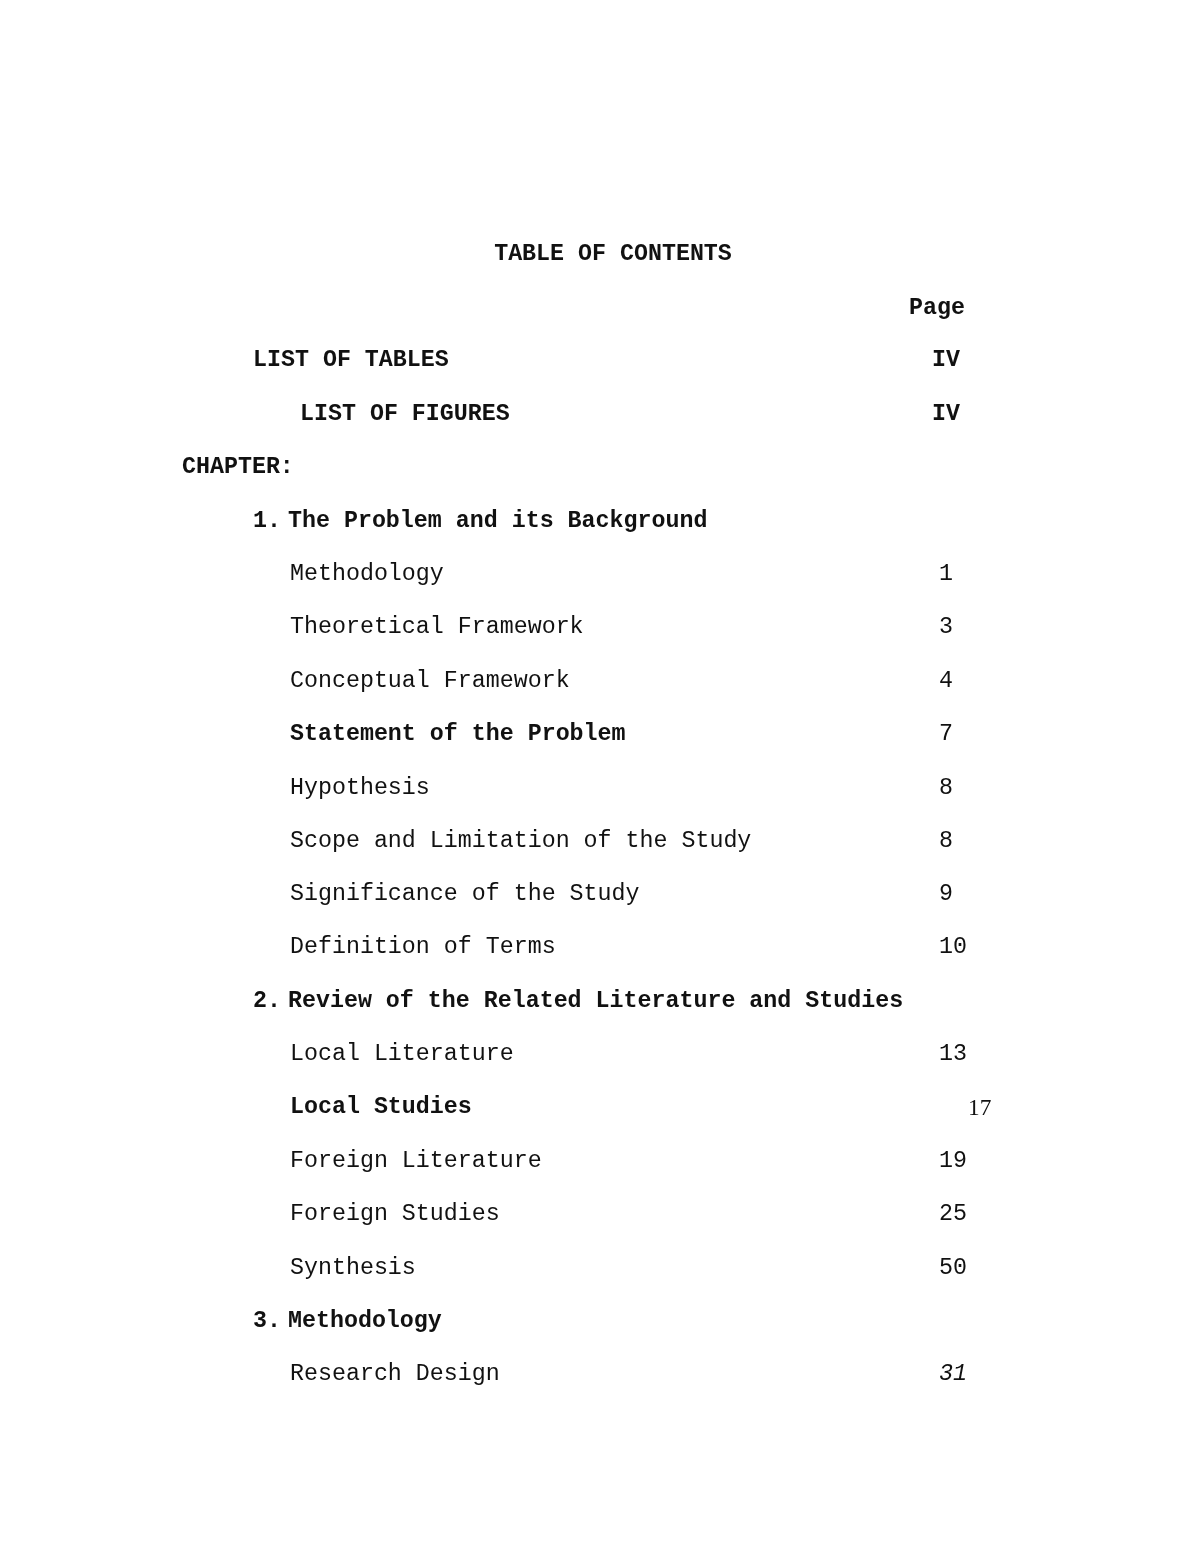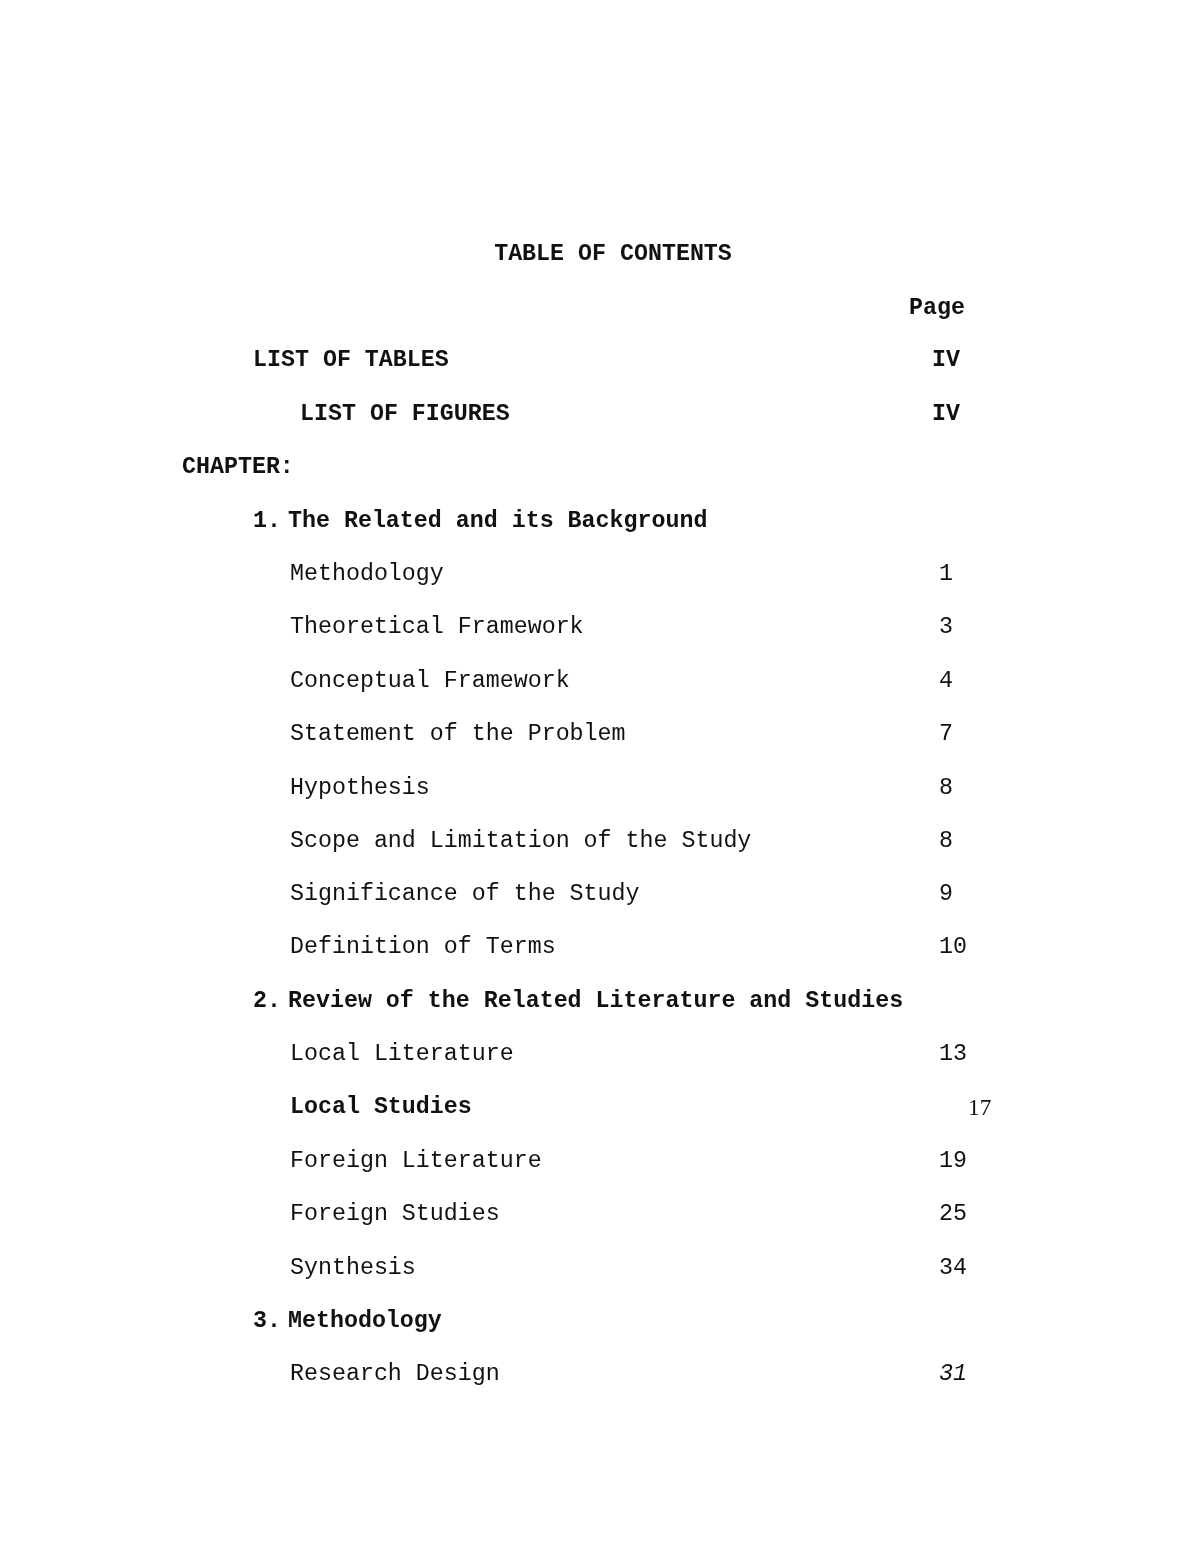--- a/index.html
+++ b/index.html
@@ -18,32 +18,32 @@
 
   <div class="line bold" style="left:253px; top:346px;">LIST OF TABLES</div>
   <div class="line bold" style="left:932px; top:346px;">IV</div>
 
   <div class="line bold" style="left:253px; top:400px;margin-left:47px;">LIST OF FIGURES</div>
   <div class="line bold" style="left:932px; top:400px;">IV</div>
 
   <div class="line bold" style="left:182px; top:453px;">CHAPTER:</div>
 
   <div class="line bold" style="left:253px; top:507px;">1.</div>
-  <div class="line bold" style="left:288px; top:507px;">The Related and its Background</div>
+  <div class="line bold" style="left:288px; top:507px;">The Problem and its Background</div>
 
   <div class="line" style="left:290px; top:560px;">Methodology</div>
   <div class="line" style="left:939px; top:560px;">1</div>
 
   <div class="line" style="left:290px; top:613px;text-align:right;">Theoretical Framework</div>
   <div class="line" style="left:939px; top:613px;">3</div>
 
   <div class="line" style="left:290px; top:667px;">Conceptual Framework</div>
   <div class="line" style="left:939px; top:667px;">4</div>
 
-  <div class="line" style="left:290px; top:720px;">Statement of the Problem</div>
+  <div class="line" style="left:290px; top:720px;font-weight:bold;">Statement of the Problem</div>
   <div class="line" style="left:939px; top:720px;">7</div>
 
   <div class="line" style="left:290px; top:774px;">Hypothesis</div>
   <div class="line" style="left:939px; top:774px;">8</div>
 
   <div class="line" style="left:290px; top:827px;">Scope and Limitation of the Study</div>
   <div class="line" style="left:939px; top:827px;">8</div>
 
   <div class="line" style="left:290px; top:880px;">Significance of the Study</div>
   <div class="line" style="left:939px; top:880px;">9</div>
@@ -60,20 +60,20 @@
   <div class="line" style="left:290px; top:1093px;font-weight:bold;">Local Studies</div>
   <div class="line" style="left:968px; top:1093px;font-family:Liberation Serif, serif;">17</div>
 
   <div class="line" style="left:290px; top:1147px;">Foreign Literature</div>
   <div class="line" style="left:939px; top:1147px;">19</div>
 
   <div class="line" style="left:290px; top:1200px;">Foreign Studies</div>
   <div class="line" style="left:939px; top:1200px;">25</div>
 
   <div class="line" style="left:290px; top:1254px;">Synthesis</div>
-  <div class="line" style="left:939px; top:1254px;">34</div>
+  <div class="line" style="left:939px; top:1254px;">50</div>
 
   <div class="line bold" style="left:253px; top:1307px;">3.</div>
   <div class="line bold" style="left:288px; top:1307px;">Methodology</div>
 
   <div class="line" style="left:290px; top:1360px;">Research Design</div>
   <div class="line" style="left:939px; top:1360px;font-style:italic;">31</div>
 </div>
 
 </body></html>

